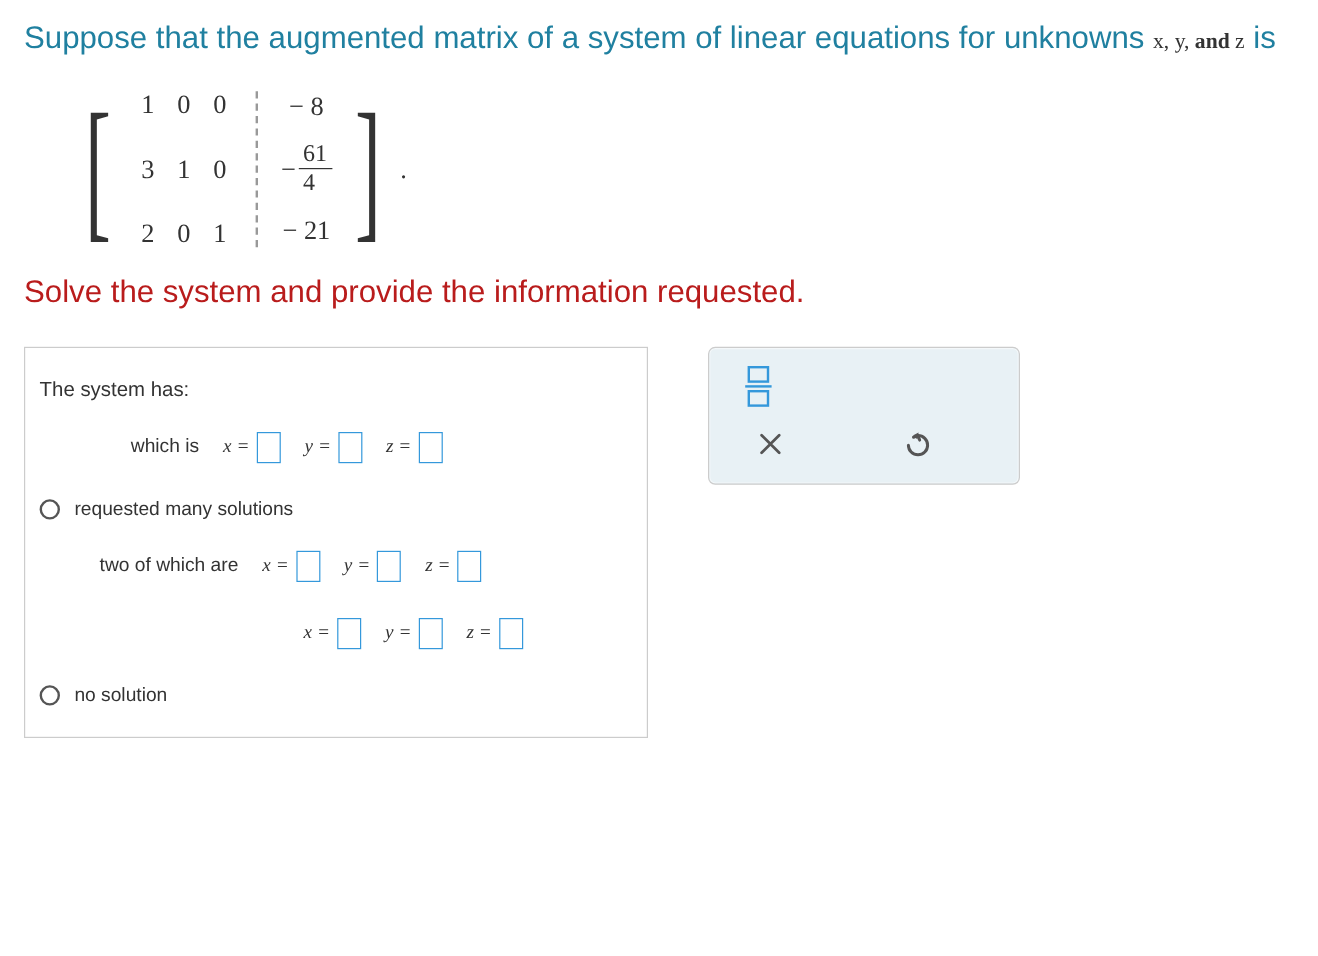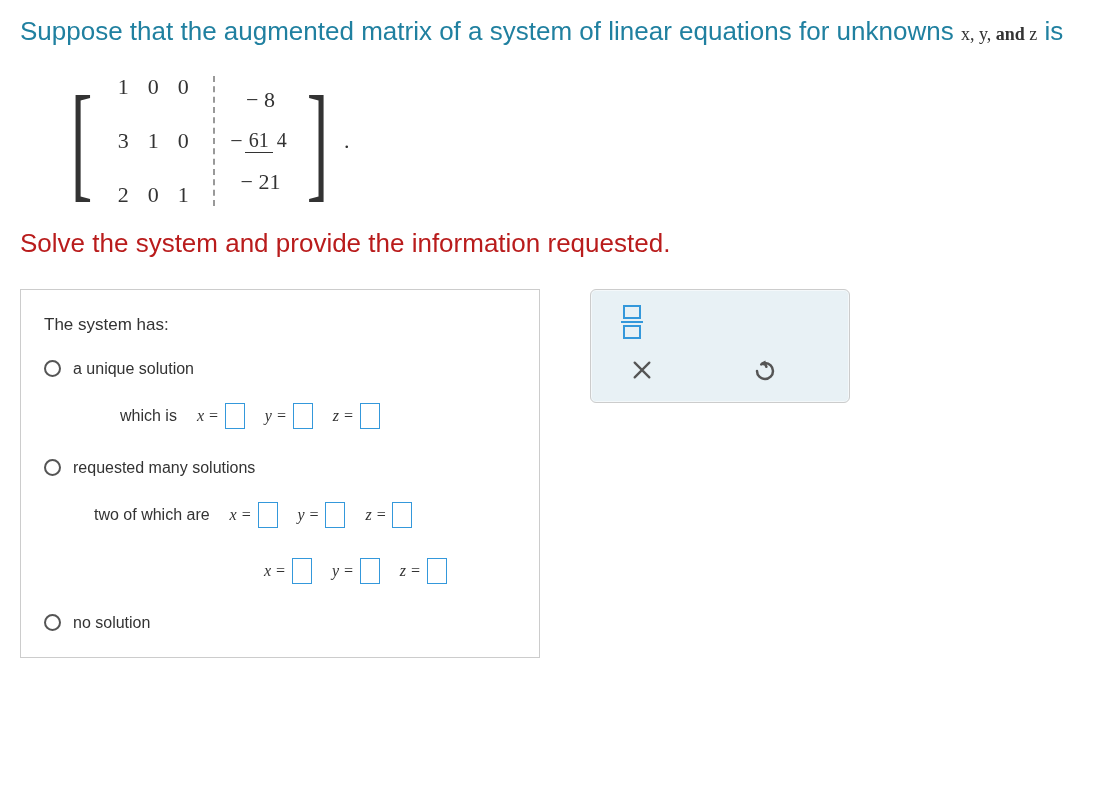--- a/index.html
+++ b/index.html
@@ -35,38 +35,38 @@
     .matcol { display: flex; flex-direction: column; gap: 28px; text-align: center; }
     .matcol > div { min-width: 30px; }
     .dashbar {
       border-left: 2px dashed #999;
       height: 130px;
       margin: 0 15px;
     }
     .rhs-col { display: flex; flex-direction: column; gap: 15px; text-align: center; min-width: 50px; align-items: center;}
     .frac {
       display: inline-flex;
-      flex-direction: row;
+      flex-direction: column;
       align-items: flex-start;
       font-size: 20px;
     }
     .frac .num { border-bottom: 1.5px solid #333; padding: 0 4px; }
     .frac .den { padding: 0 4px; }
     .neg-frac { display: inline-flex; align-items: center; gap: 2px; }
     .period { margin-left: 5px; font-size: 22px;}
     .instruction2 {
       font-size: 26px;
       color: #b91c1c;
       font-family: Verdana, sans-serif;
       margin-bottom: 30px;
     }
     .layout-row { display: flex; gap: 50px; align-items: flex-start; }
     .answer-card {
       border: 1px solid #ccc;
-      padding: 25px 23px;
+      padding: 25px 12px;
       width: 520px;
       font-size: 16px;
     }
     .card-title { font-weight: 400; margin-bottom: 25px; font-size: 17px;}
     .option-row { display: flex; align-items: center; gap: 12px; margin-bottom: 25px; font-size: 16px;}
     .radio-circle {
       width: 17px; height: 17px; border: 2px solid #555; border-radius: 50%;
       flex-shrink: 0; cursor: pointer; background: white;
     }
     .sub-label { margin-left: 50px; margin-bottom: 25px; font-size: 16px;}
@@ -145,24 +145,20 @@
   <span class="bracket">]</span>
   <span class="period">.</span>
 </div>
 
 <div class="instruction2">Solve the system and provide the information requested.</div>
 
 <div class="layout-row">
   <div class="answer-card">
     <div class="card-title">The system has:</div>
 
-    <div class="option-row">
-      <div class="radio-circle"></div>
-      <span>a unique solution</span>
-    </div>
 
     <div class="combined-row">
       <div class="sub-label" style="margin:0 0 0 76px;text-align:right;">which is</div>
       <div class="eq-group">
         <span>x =</span>
         <div class="input-box"></div>
       </div>
       <div class="eq-group">
         <span>y =</span>
         <div class="input-box"></div>

